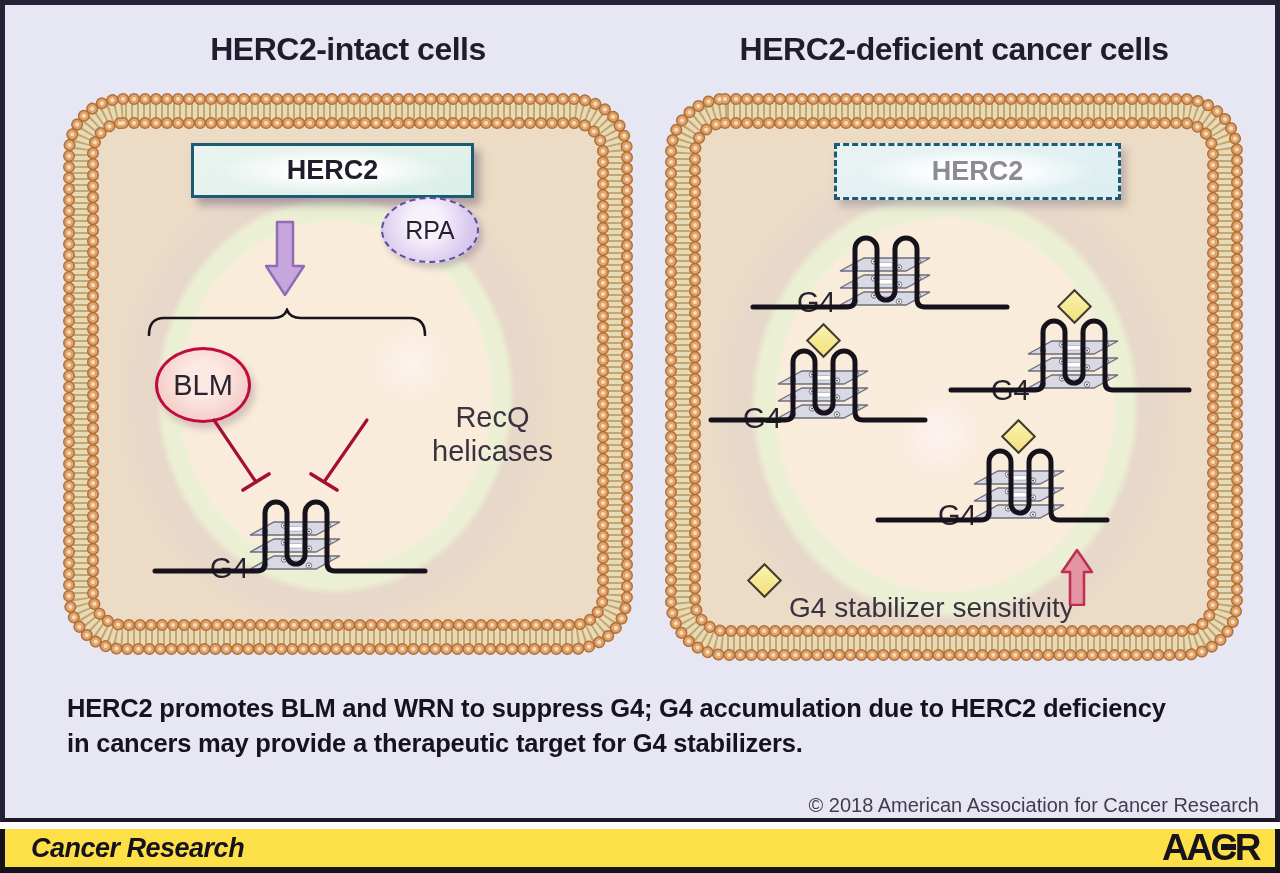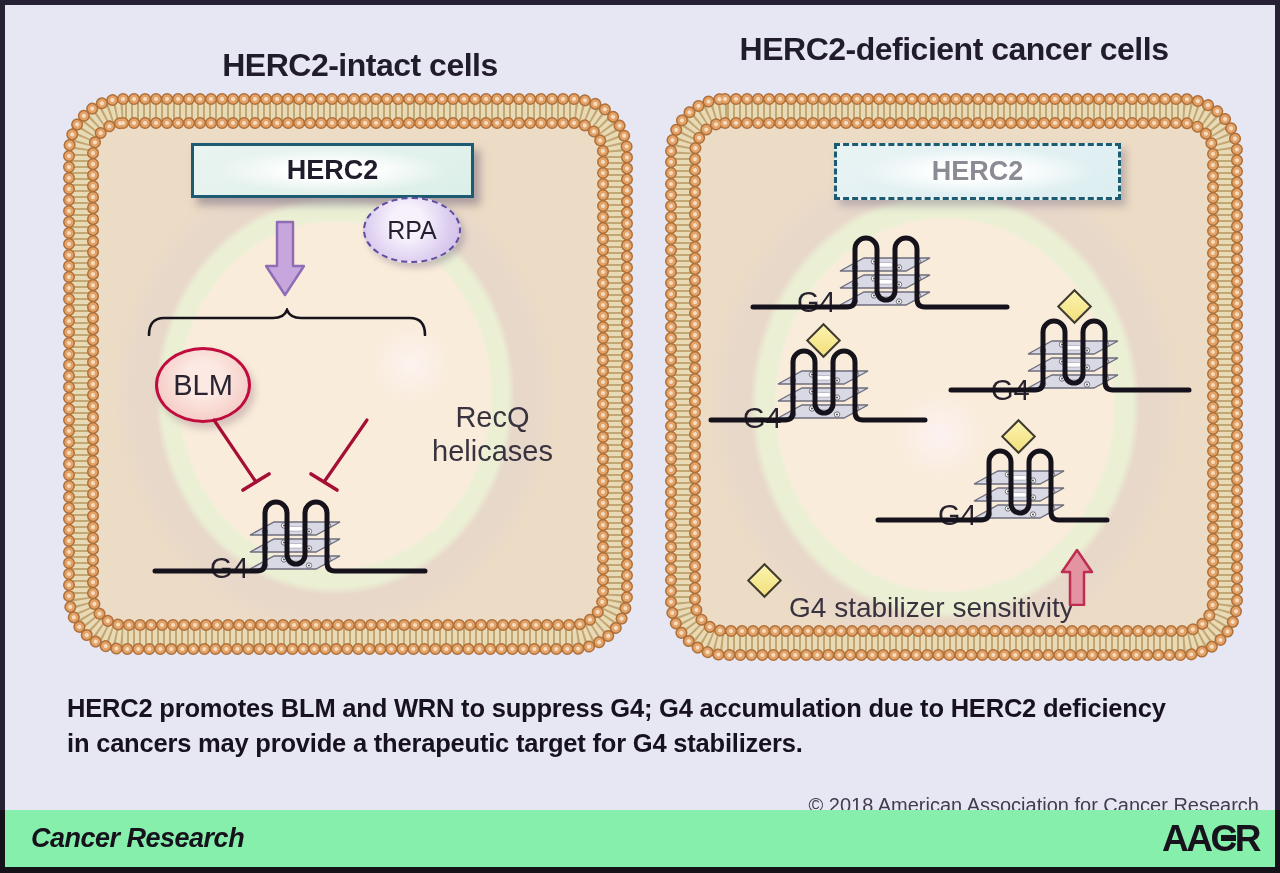--- a/index.html
+++ b/index.html
@@ -4,21 +4,21 @@
 <style>
   * { box-sizing:border-box; margin:0; padding:0; }
   html,body { width:1280px; height:873px; overflow:hidden; }
   body { position:relative; font-family:"Liberation Sans", sans-serif; background:#ffffff; }
 
   .figure { position:absolute; left:0; top:0; width:1280px; height:822px;
             background:#e7e7f4; border:5px solid #262134; border-bottom:4px solid #1c1824; }
 
   .panel-title { position:absolute; top:26px; text-align:center; font-size:32px;
                  font-weight:bold; color:#211c2c; letter-spacing:-0.5px; }
-  .panel-title.lt { left:70px;  width:570px;margin-top:16px; }
+  .panel-title.lt { left:58px;  width:570px; }
   .panel-title.rt { left:660px; width:578px; }
 
   .cell { position:absolute; }
   .cell.lt { left:58px;  top:88px; width:570px; height:562px; }
   .cell.rt { left:660px; top:88px; width:578px; height:568px; }
 
   .interior { position:absolute; inset:26px; border-radius:36px; background:#ecdbc5; }
   .interior.lt { background:
       radial-gradient(circle 55px at 322px 245px, rgba(253,243,240,.95), rgba(253,243,240,0) 75%),
       radial-gradient(ellipse 180px 200px at 246px 276px, #f9ecdb 0 86%, #ebf0d4 88% 96%, rgba(235,240,212,0) 100%),
@@ -59,21 +59,21 @@
   .recq { font-size:29px; line-height:34px; text-align:center; }
   .legend-text { font-size:28px; }
 
   .diamond { position:absolute; width:25px; height:25px; transform:rotate(45deg);
       background:linear-gradient(135deg,#fbf3ae,#f2e07c); border:2px solid #3f3b2c; }
 
   .caption { position:absolute; left:62px; top:686px; font-size:25.5px; font-weight:bold;
       color:#17121e; line-height:35px; letter-spacing:-0.2px; }
   .copyright { position:absolute; right:16px; top:789px; font-size:20px; color:#423c4e; }
 
-  .footer { position:absolute; left:0; bottom:0; width:1280px; height:63px; background:#86efac;
+  .footer { position:absolute; left:0; bottom:0; width:1280px; height:44px; background:#fde047;
       border:5px solid #15121a; border-top:0; border-bottom-width:6px;
       display:flex; align-items:center; justify-content:space-between; padding:0 16px 0 26px; }
   .journal { font-style:italic; font-weight:bold; font-size:27px; color:#16121c; letter-spacing:-0.5px; }
   .aacr { position:relative; font-weight:bold; font-size:37px; color:#17131c; letter-spacing:-2.5px; }
   .aacr::after { content:""; position:absolute; right:23px; top:17px; width:15px; height:6px; background:#17131c; }
 </style>
 </head>
 <body>
 
 <div class="figure">
@@ -91,21 +91,21 @@
         <rect x="6" y="6" width="558" height="550" rx="54" fill="none" stroke="#f6ddc1" stroke-width="4" stroke-dasharray="0.1 10.9" stroke-linecap="round"></rect>
         <rect x="30" y="30" width="510" height="502" rx="30" fill="none" stroke="#b0703a" stroke-width="12" stroke-dasharray="0.1 10.9" stroke-linecap="round"></rect>
         <rect x="30" y="30" width="510" height="502" rx="30" fill="none" stroke="#e2a268" stroke-width="9" stroke-dasharray="0.1 10.9" stroke-linecap="round"></rect>
         <rect x="30" y="30" width="510" height="502" rx="30" fill="none" stroke="#f6ddc1" stroke-width="4" stroke-dasharray="0.1 10.9" stroke-linecap="round"></rect>
       </svg>
 
     <div class="herc2-box" style="left:82px; top:50px; width:283px; height:55px;">
       <span>HERC2</span>
     </div>
 
-    <div class="oval rpa" style="left:300px; top:104px; width:98px; height:66px;">
+    <div class="oval rpa" style="left:318px; top:104px; width:98px; height:66px;">
       <span>RPA</span>
     </div>
 
     <svg class="abs" style="left:202px; top:127px;" width="40" height="77" viewBox="0 0 40 77">
       <path d="M12,2 H28 V46 H39 L20,75 L1,46 H12 Z" fill="#c6a6dd" stroke="#8f6cb4" stroke-width="2.5" stroke-linejoin="round"></path>
     </svg>
 
     <svg class="abs" style="left:84px; top:215px;" width="280" height="28" viewBox="0 0 280 28">
       <path d="M2,27 Q2,10 17,10 L126,10 Q137,10 140,2 Q143,10 154,10 L263,10 Q278,10 278,27" fill="none" stroke="#17141c" stroke-width="2.6" stroke-linecap="round"></path>
     </svg>

